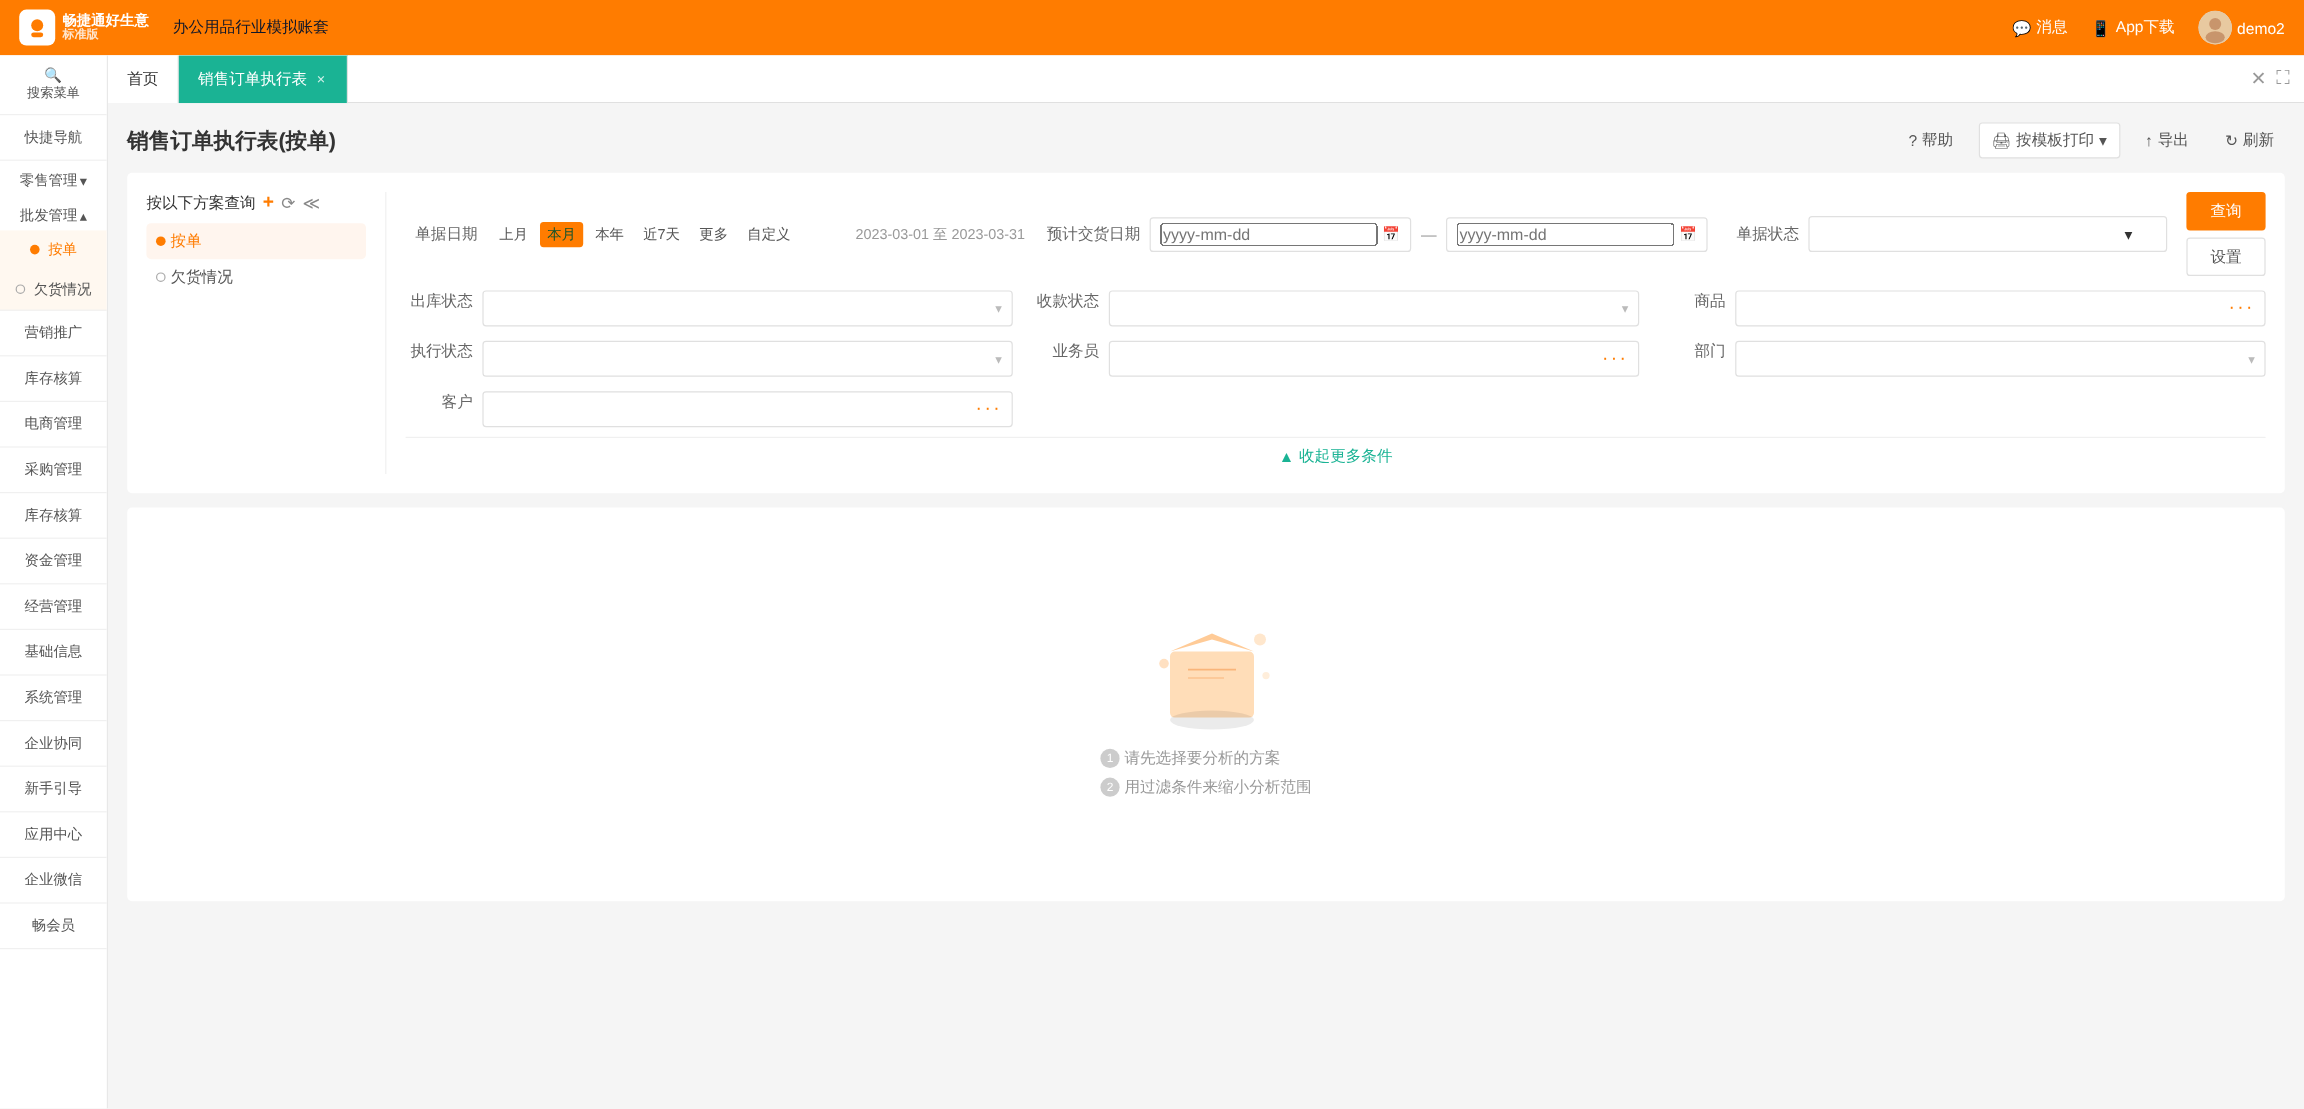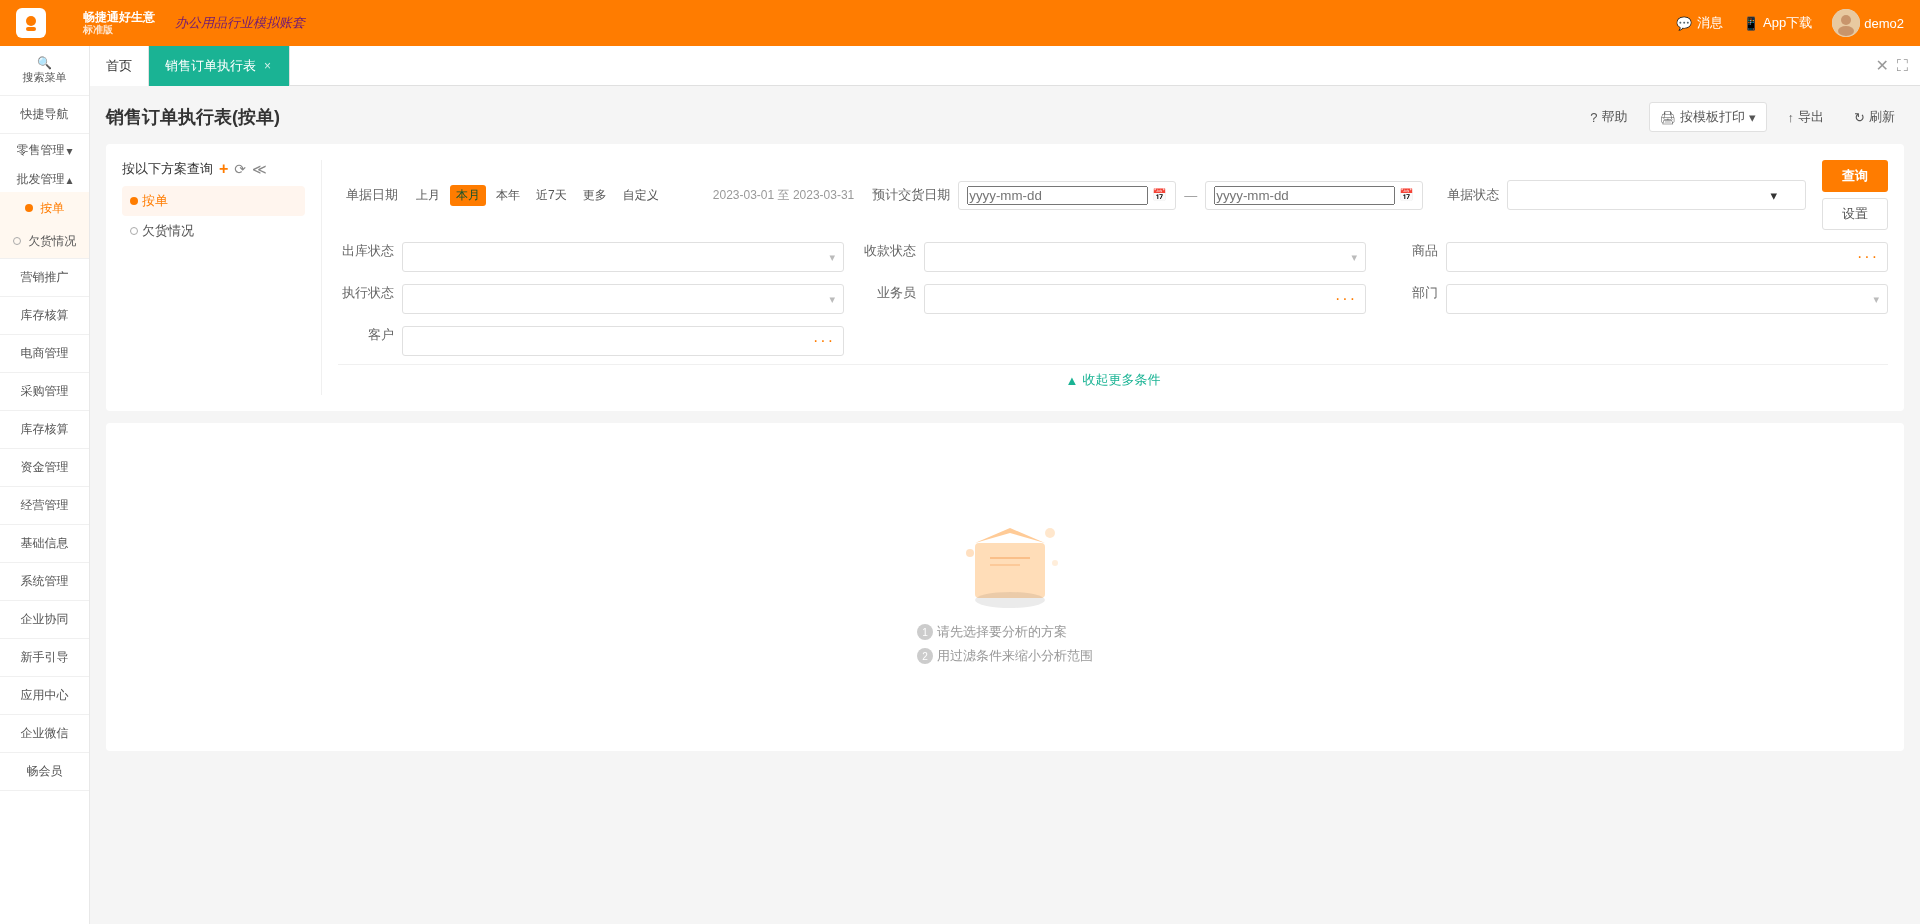--- a/index.html
+++ b/index.html
@@ -343,21 +343,20 @@
     
     .search-btn {
       background: #ff7c00;
       color: white;
       border: none;
       border-radius: 3px;
       padding: 7px 20px;
       font-size: 13px;
       cursor: pointer;
       white-space: nowrap;
-      font-weight: bold;
     }
     .settings-btn {
       background: #fff;
       color: #555;
       border: 1px solid #e0e0e0;
       border-radius: 3px;
       padding: 6px 16px;
       font-size: 13px;
       cursor: pointer;
       white-space: nowrap;
@@ -462,26 +461,26 @@
 <body>
 
 <div class="top-nav">
   <div class="logo">
     <div class="logo-icon">
       <svg width="20" height="20" viewBox="0 0 20 20">
         <circle cx="10" cy="8" r="5" fill="#ff7c00"></circle>
         <rect x="5" y="14" width="10" height="4" rx="2" fill="#ff7c00"></rect>
       </svg>
     </div>
-    <div style="display:flex;flex-direction:column;line-height:1.2;margin-left:31px;">
+    <div style="display:flex;flex-direction:column;line-height:1.2;">
       <span style="font-size:12px;color:white;font-weight:bold;">畅捷通好生意</span>
       <span style="font-size:10px;color:rgba(255,255,255,0.8);">标准版</span>
     </div>
   </div>
-  <span style="color:#701a75;font-size:13px;cursor:pointer;display:flex;align-items:center;gap:4px;font-style:italic;">办公用品行业模拟账套</span>
+  <span style="color:#0f172a;font-size:13px;cursor:pointer;display:flex;align-items:center;gap:4px;">办公用品行业模拟账套</span>
   <div class="top-nav-right">
     <div class="nav-item">
       <span>💬</span>
       <span>消息</span>
     </div>
     <div class="nav-item">
       <span>📱</span>
       <span>App下载</span>
     </div>
     <div class="nav-item">

